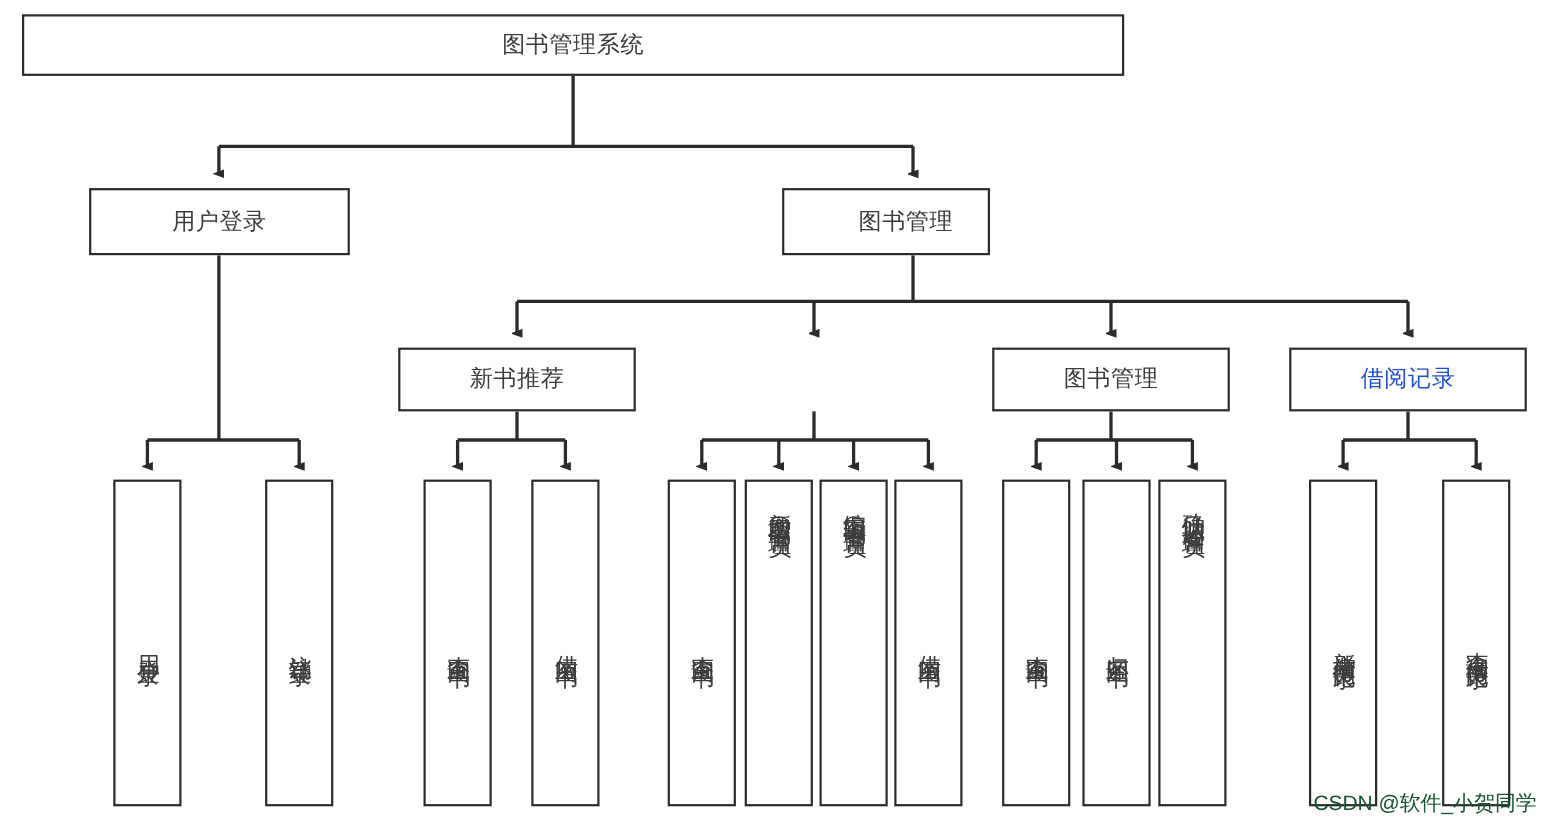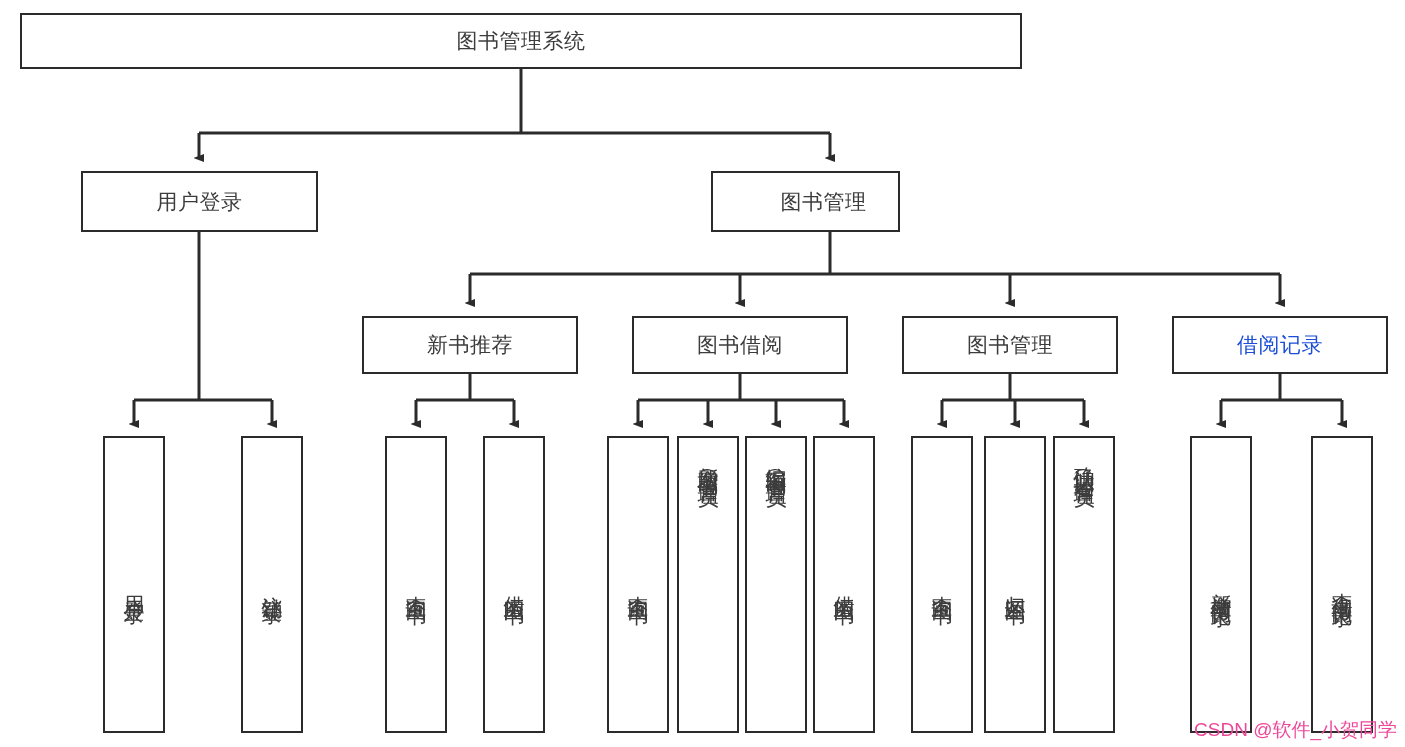--- a/index.html
+++ b/index.html
@@ -133,23 +133,20 @@
   <div class="node node-h" style="left: 81px; top: 171px; width: 237px; height: 61px; border-color: rgb(43, 43, 43); color: rgb(60, 60, 60); background: rgb(255, 255, 255);">
     <span>用户登录</span>
   </div>
   <div class="node node-h" style="left: 711px; top: 171px; width: 189px; height: 61px; border-color: rgb(43, 43, 43); color: rgb(60, 60, 60); background: rgb(255, 255, 255); padding-left: 36px;">
     <span>图书管理</span>
   </div>
 
   <div class="node node-h" style="left: 362px; top: 316px; width: 216px; height: 58px; border-color: rgb(43, 43, 43); color: rgb(60, 60, 60); background: rgb(255, 255, 255);">
     <span>新书推荐</span>
   </div>
-  <div class="node node-h" style="left: 632px; top: 316px; width: 216px; height: 58px; border-color: rgb(43, 43, 43); color: rgb(60, 60, 60); background: rgb(255, 255, 255);">
-    <span>图书借阅</span>
-  </div>
   <div class="node node-h" style="left: 902px; top: 316px; width: 216px; height: 58px; border-color: rgb(43, 43, 43); color: rgb(60, 60, 60); background: rgb(255, 255, 255);">
     <span>图书管理</span>
   </div>
   <div class="node node-h" style="left: 1172px; top: 316px; width: 216px; height: 58px; border-color: rgb(43, 43, 43); color: #1d4ed8; background: rgb(255, 255, 255);">
     <span>借阅记录</span>
   </div>
 
   <div class="node node-v centered" style="left: 103px; top: 436px; width: 62px; height: 297px; border-color: rgb(43, 43, 43); color: rgb(60, 60, 60); background: rgb(255, 255, 255);">
     <span class="vlabel">用户登录</span>
   </div>
@@ -183,15 +180,15 @@
   <div class="node node-v" style="left: 1053px; top: 436px; width: 62px; height: 297px; border-color: rgb(43, 43, 43); color: rgb(60, 60, 60); background: rgb(255, 255, 255);">
     <span class="vlabel">确认归还（管理员）</span>
   </div>
   <div class="node node-v centered" style="left: 1190px; top: 436px; width: 62px; height: 297px; border-color: rgb(43, 43, 43); color: rgb(60, 60, 60); background: rgb(255, 255, 255);">
     <span class="vlabel">新增借阅记录</span>
   </div>
   <div class="node node-v centered" style="left: 1311px; top: 436px; width: 62px; height: 297px; border-color: rgb(43, 43, 43); color: rgb(60, 60, 60); background: rgb(255, 255, 255);">
     <span class="vlabel">查询借阅记录</span>
   </div>
 
-  <div id="watermark" style="color: #ec4899;">CSDN @软件_小贺同学</div>
+  <div id="watermark" style="color: #14532d;">CSDN @软件_小贺同学</div>
 
 </div>
 
 </body></html>

